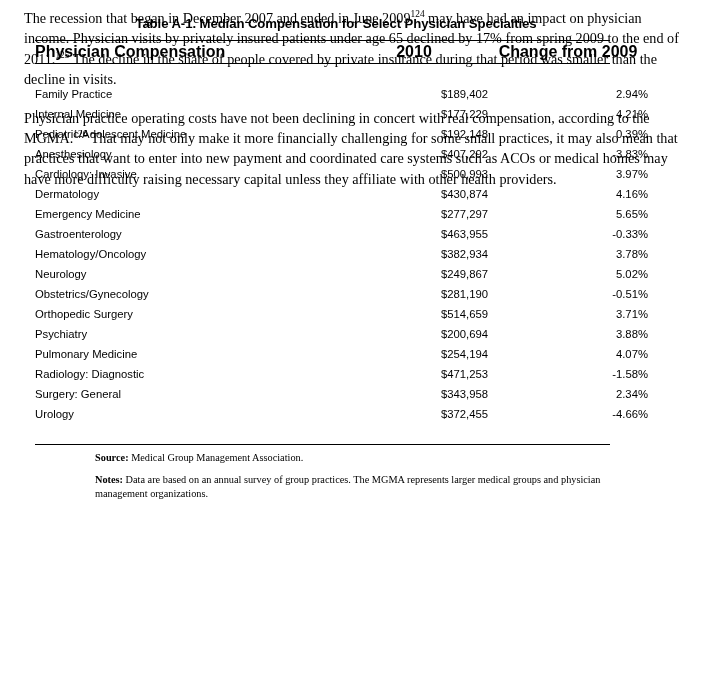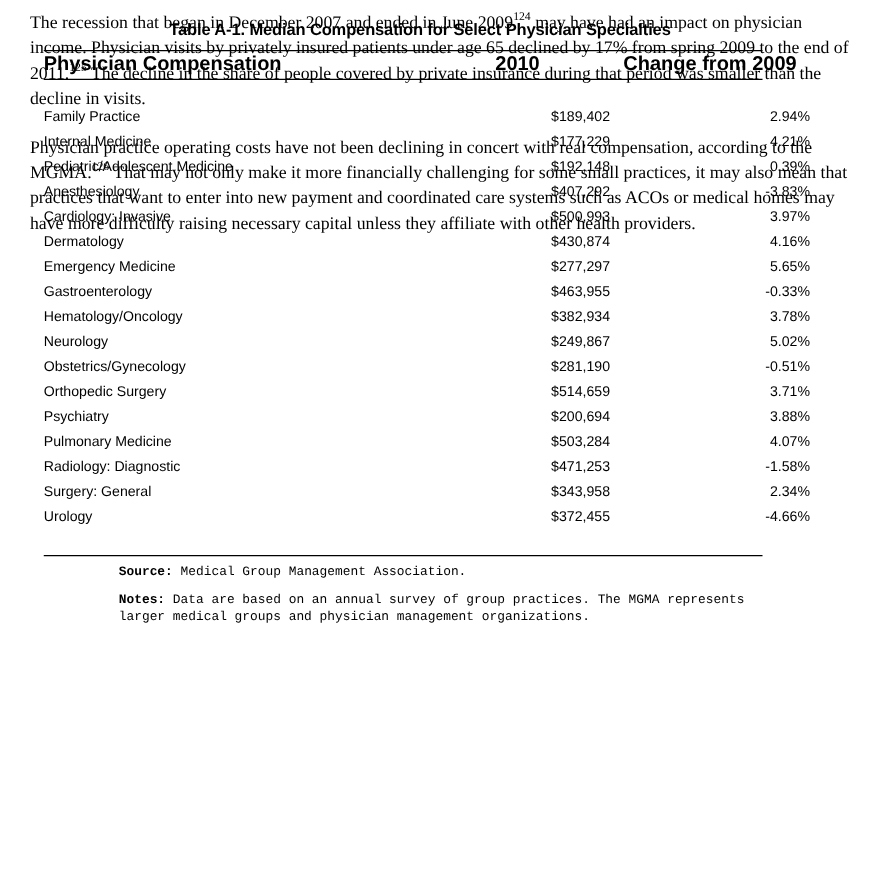--- a/index.html
+++ b/index.html
@@ -94,21 +94,21 @@
   td.c-name   { text-align: left;  padding-left: 10px; }
   td.c-value  { text-align: right; padding-right: 62px; }
   td.c-change { text-align: right; padding-right: 78px; }
 
   .tbody-pad-top { height: 7px; }
   .tbody-pad-bot { height: 7px; }
 
   
   .notes {
     margin: 6px 62px 0 95px;
-    font-family: Liberation Mono, monospace;
+    font-family: Liberation Serif, serif;
     font-size: 10.3px;
     line-height: 14px;
   }
   .notes p { margin: 0 0 8px 0; }
   .notes .lead {
     font-weight: bold;
   }
 
   
   .body-text {
@@ -231,21 +231,21 @@
             <td class="c-value">$514,659</td>
             <td class="c-change">3.71%</td>
           </tr>
           <tr>
             <td class="c-name">Psychiatry</td>
             <td class="c-value">$200,694</td>
             <td class="c-change">3.88%</td>
           </tr>
           <tr>
             <td class="c-name">Pulmonary Medicine</td>
-            <td class="c-value">$503,284</td>
+            <td class="c-value">$254,194</td>
             <td class="c-change">4.07%</td>
           </tr>
           <tr>
             <td class="c-name">Radiology: Diagnostic</td>
             <td class="c-value">$471,253</td>
             <td class="c-change">-1.58%</td>
           </tr>
           <tr>
             <td class="c-name">Surgery: General</td>
             <td class="c-value">$343,958</td>

